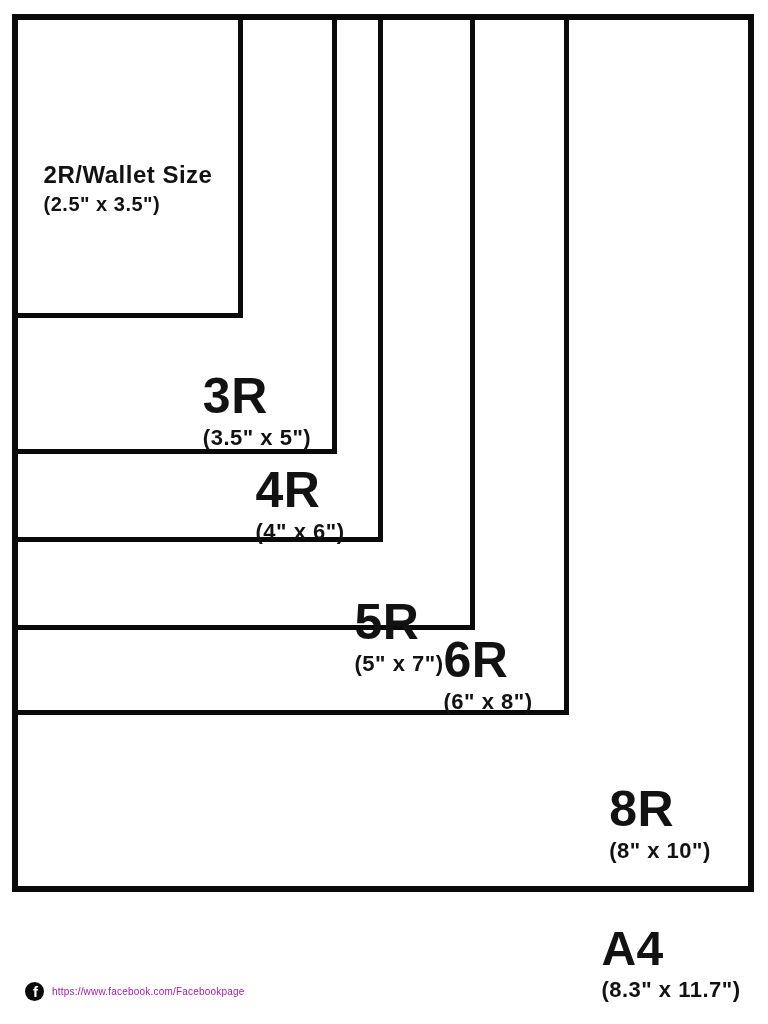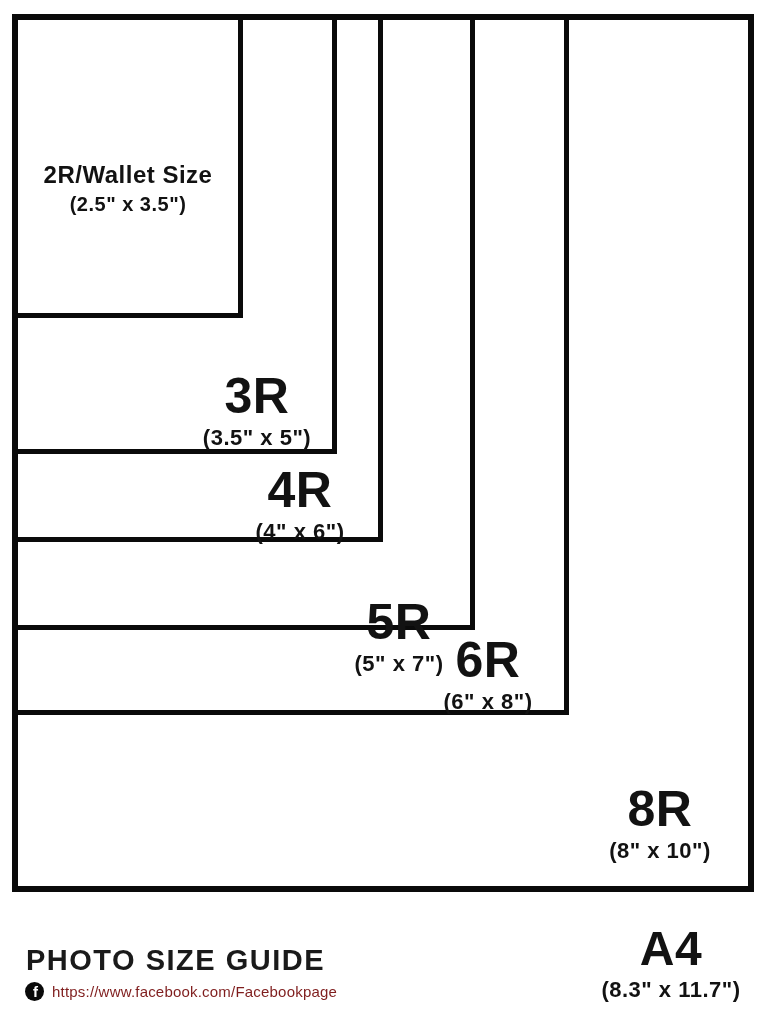--- a/index.html
+++ b/index.html
@@ -28,21 +28,21 @@
   .rect-2r { width: 231px; height: 304px; }
   .rect-3r { width: 325px; height: 440px; }
   .rect-4r { width: 371px; height: 528px; }
   .rect-5r { width: 463px; height: 616px; }
   .rect-6r { width: 557px; height: 701px; }
   .rect-8r { width: 742px; height: 878px; }
 
   .size-label {
     position: absolute;
     transform: translate(-50%, -50%);
-    text-align: center;
+    text-align: left;
     white-space: nowrap;
     line-height: 1;
   }
   .size-label .name {
     font-size: 50px;
     font-weight: 700;
     letter-spacing: 0.5px;
   }
   .size-label .dims {
     font-size: 22px;
@@ -87,23 +87,23 @@
     background: #0a0a0a;
     color: #ffffff;
     font-weight: 700;
     font-size: 15px;
     line-height: 19px;
     text-align: center;
     text-indent: 2px;
     flex: 0 0 auto;
   }
   .footer-url {
-    font-size: 15px;
+    font-size: 10px;
     font-weight: 400;
-    color: #7f1d1d;
+    color: #a21caf;
     white-space: nowrap;
     letter-spacing: 0.2px;
   }
 </style>
 </head>
 <body>
 
 <div id="canvas">
 
   <div class="rect outer rect-8r"></div>
@@ -141,20 +141,19 @@
   <div class="size-label pos-8r">
     <div class="name">8R</div>
     <div class="dims">(8" x 10")</div>
   </div>
 
   <div class="size-label pos-a4">
     <div class="name">A4</div>
     <div class="dims">(8.3" x 11.7")</div>
   </div>
 
-  <div class="footer-title">PHOTO SIZE GUIDE</div>
 
   <div class="footer-social">
     <div class="fb-icon">f</div>
     <div class="footer-url">https://www.facebook.com/Facebookpage</div>
   </div>
 
 </div>
 
 </body></html>

